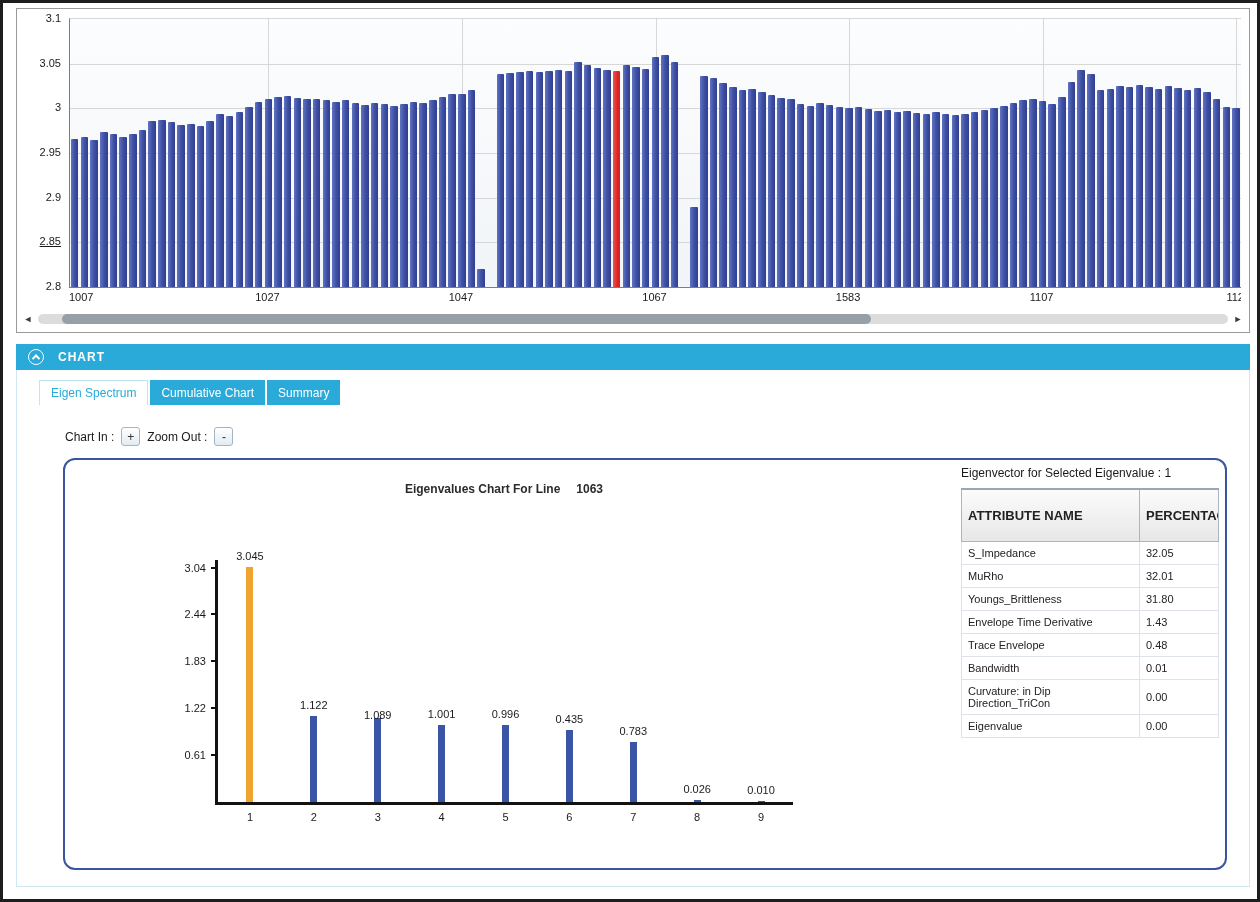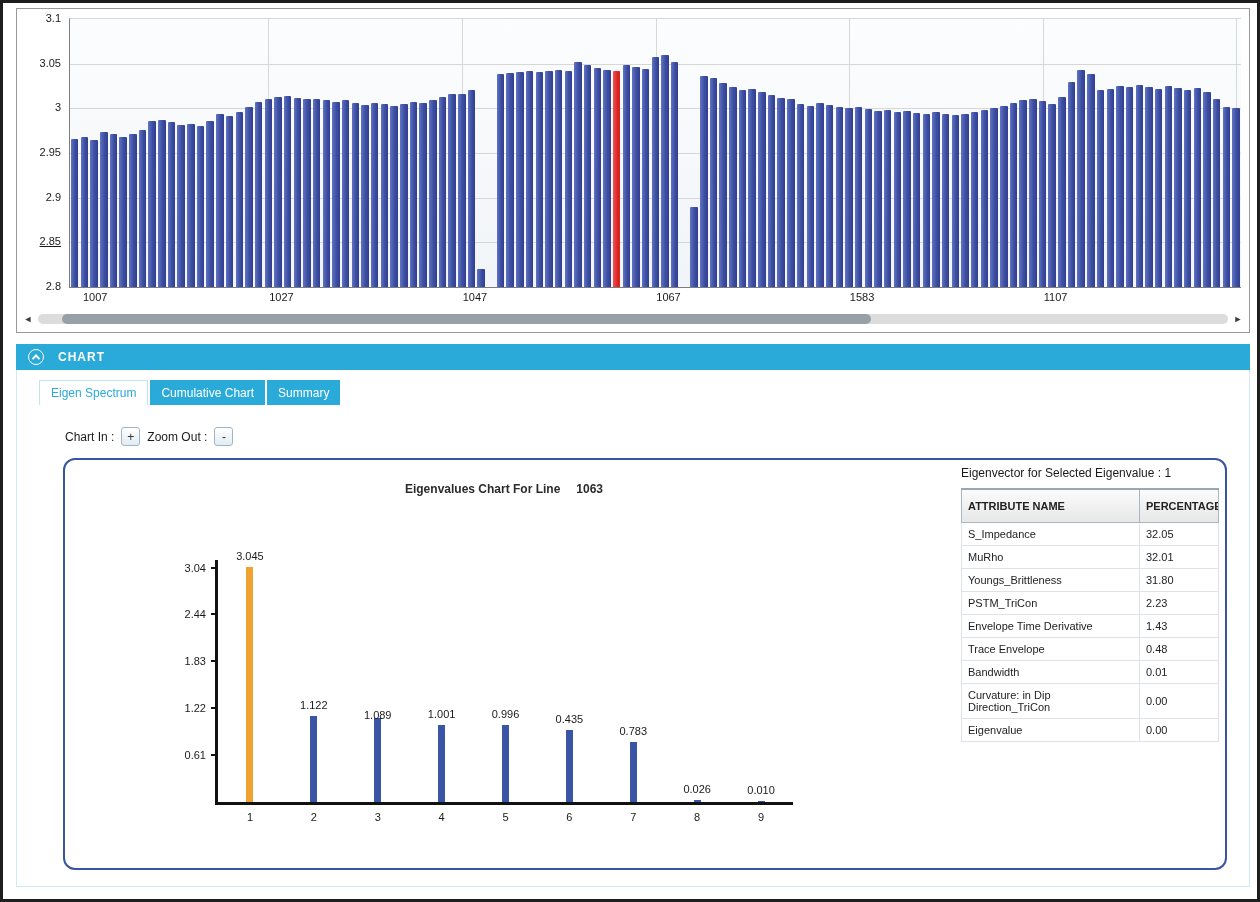--- a/index.html
+++ b/index.html
@@ -11,21 +11,21 @@
   .top-panel { position:absolute; left:13px; top:5px; width:1234px; height:325px; border:1px solid #9a9a9a; background:#fff; }
   .tp-ylabels { position:absolute; left:0; top:9px; bottom:44px; width:50px; }
   .tp-ylabel { position:absolute; right:6px; font-size:11px; color:#1a1a1a; transform:translateY(-50%); }
   .tp-plot { position:absolute; left:52px; top:9px; right:8px; bottom:44px;
              background:linear-gradient(180deg,#fcfdfe,#f1f4f8);
              border-left:1px solid #7d7d7d; border-bottom:1px solid #7d7d7d; border-top:1px solid #d7d7d7; overflow:hidden; }
   .tp-grid-h { position:absolute; left:0; right:0; height:1px; background:#d7d7d7; }
   .tp-grid-v { position:absolute; top:0; bottom:0; width:1px; background:#d7d7d7; }
   .tp-bar { position:absolute; bottom:0; background:linear-gradient(90deg,#6173c3 0%,#3d4fa2 55%,#323e90 100%); border-radius:1px 1px 0 0; }
   .tp-bar.hl { background:linear-gradient(90deg,#f05252 0%,#d92222 70%); }
-  .tp-xlabels { position:absolute; left:52px; right:8px; bottom:28px; height:14px; overflow:hidden;margin-left:14px; }
+  .tp-xlabels { position:absolute; left:52px; right:8px; bottom:28px; height:14px; overflow:hidden; }
   .tp-xlabel { position:absolute; top:1px; font-size:11px; color:#1a1a1a; white-space:nowrap; }
   .tp-scroll { position:absolute; left:4px; right:4px; bottom:6px; height:14px; display:flex; align-items:center; gap:3px; }
   .tp-arrow { width:14px; font-size:9px; color:#3c3c3c; text-align:center; line-height:14px; cursor:pointer; user-select:none; }
   .tp-track { flex:1; height:10px; background:#dcdcdc; border-radius:5px; position:relative; }
   .tp-thumb { position:absolute; left:2%; width:68%; top:0; height:10px; background:#98a0a7; border-radius:5px; cursor:pointer; }
 
   
   .chart-header { position:absolute; left:13px; top:341px; width:1234px; height:26px; background:#2aaad8; color:#fff;
                   display:flex; align-items:center; gap:14px; padding-left:12px; cursor:pointer; }
   .collapse-icon { width:16px; height:16px; border:1px solid #fff; border-radius:50%; display:flex; align-items:center; justify-content:center; }
@@ -51,21 +51,21 @@
   .e-ytick  { position:absolute; right:100%; width:7px; height:2px; background:#121212; transform:translateY(-50%); }
   .e-bar { position:absolute; bottom:0; width:7px; }
   .e-val { position:absolute; transform:translateX(-50%); font-size:11px; color:#1a1a1a; white-space:nowrap; }
   .e-xlabel { position:absolute; top:calc(100% + 9px); transform:translateX(-50%); font-size:11px; color:#1a1a1a; }
 
   
   .table-panel { position:absolute; left:896px; top:6px; width:258px; }
   .tbl-title { font-size:12px; color:#1a1a1a; margin-bottom:8px; }
   table.attr { border-collapse:collapse; width:100%; table-layout:fixed; }
   table.attr th { background:linear-gradient(180deg,#fbfbfb,#e7e7e7); border:1px solid #aab6c2; border-top:2px solid #9aa7b4;
-                  font-size:11px; text-align:left; padding:10px 6px; font-weight:bold; color:#222; white-space:nowrap; overflow:hidden; }
+                  font-size:13px; text-align:left; padding:18px 6px; font-weight:bold; color:#222; white-space:nowrap; overflow:hidden; }
   table.attr td { border:1px solid #dde3e9; font-size:11px; padding:5px 6px; color:#222; overflow:hidden; }
   table.attr th:first-child, table.attr td:first-child { width:178px; }
 </style>
 </head>
 <body>
 
 <div class="screen">
 
   <div class="top-panel">
     <div class="tp-ylabels" id="tpYlabels">
@@ -309,24 +309,20 @@
               </tr>
               <tr>
                 <td>MuRho</td>
                 <td>32.01</td>
               </tr>
               <tr>
                 <td>Youngs_Brittleness</td>
                 <td>31.80</td>
               </tr>
               <tr>
-                <td>PSTM_TriCon</td>
-                <td>2.23</td>
-              </tr>
-              <tr>
                 <td>Envelope Time Derivative</td>
                 <td>1.43</td>
               </tr>
               <tr>
                 <td>Trace Envelope</td>
                 <td>0.48</td>
               </tr>
               <tr>
                 <td>Bandwidth</td>
                 <td>0.01</td>

